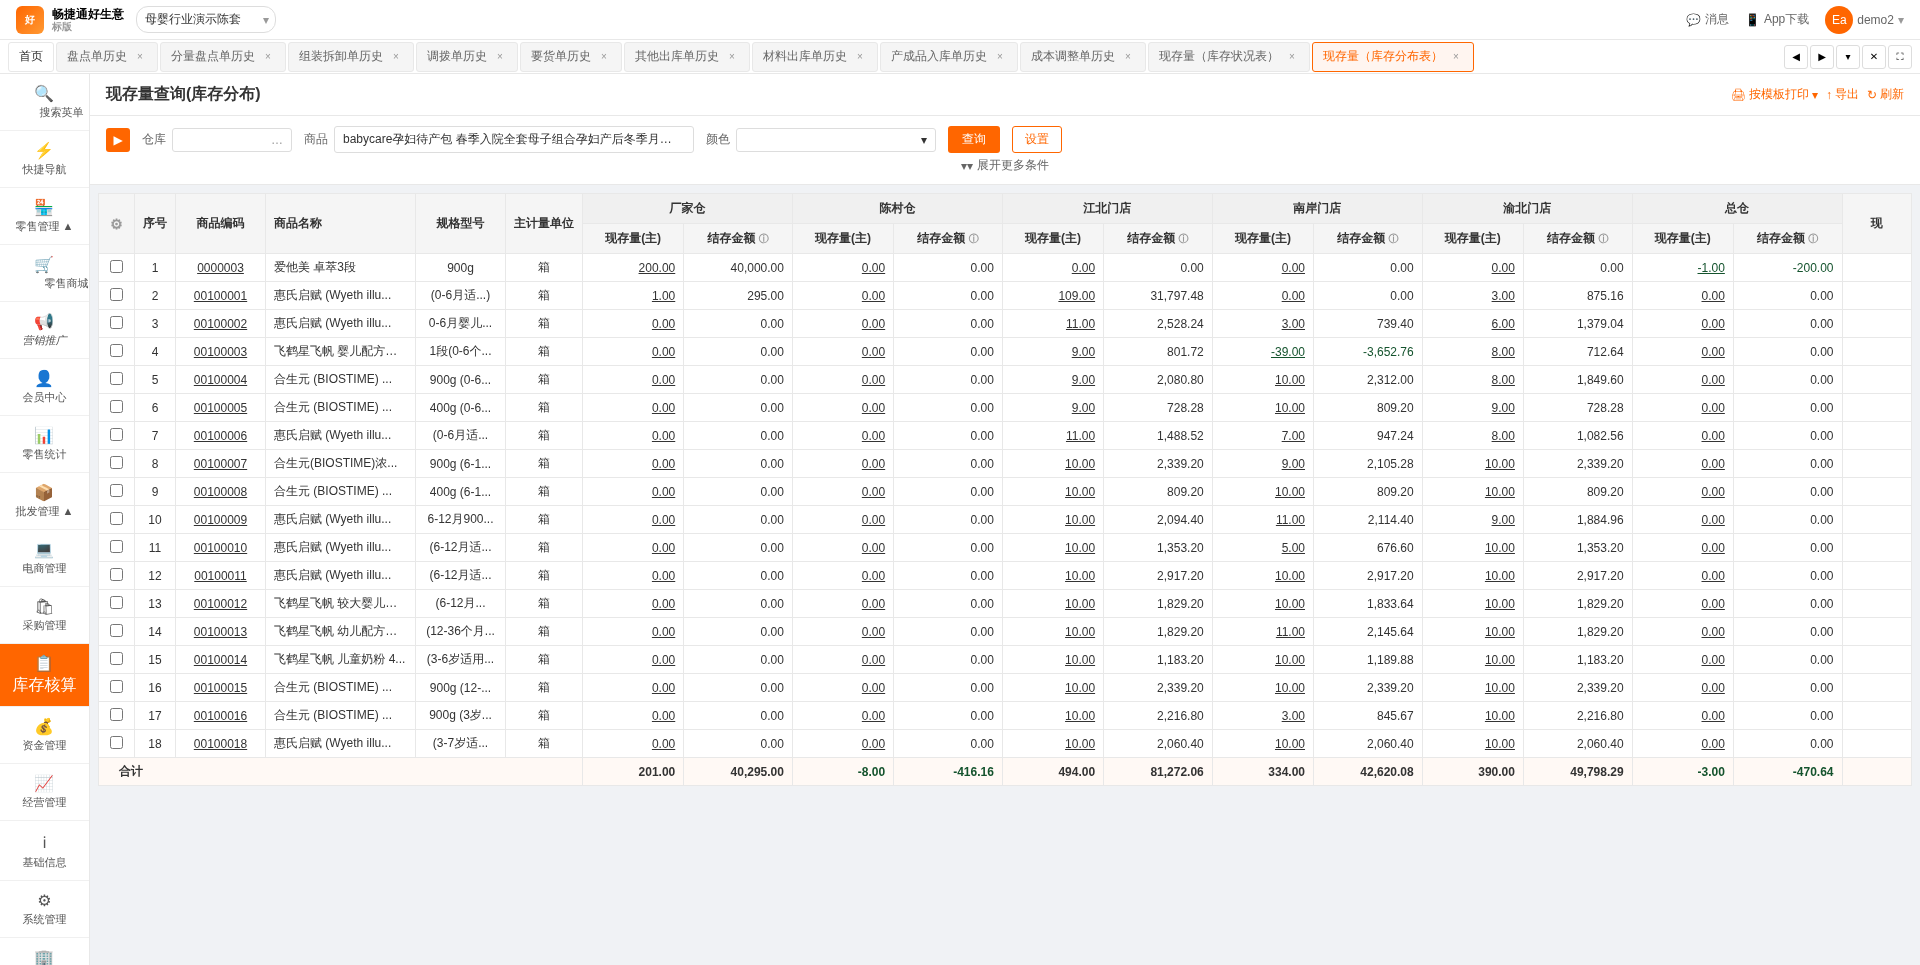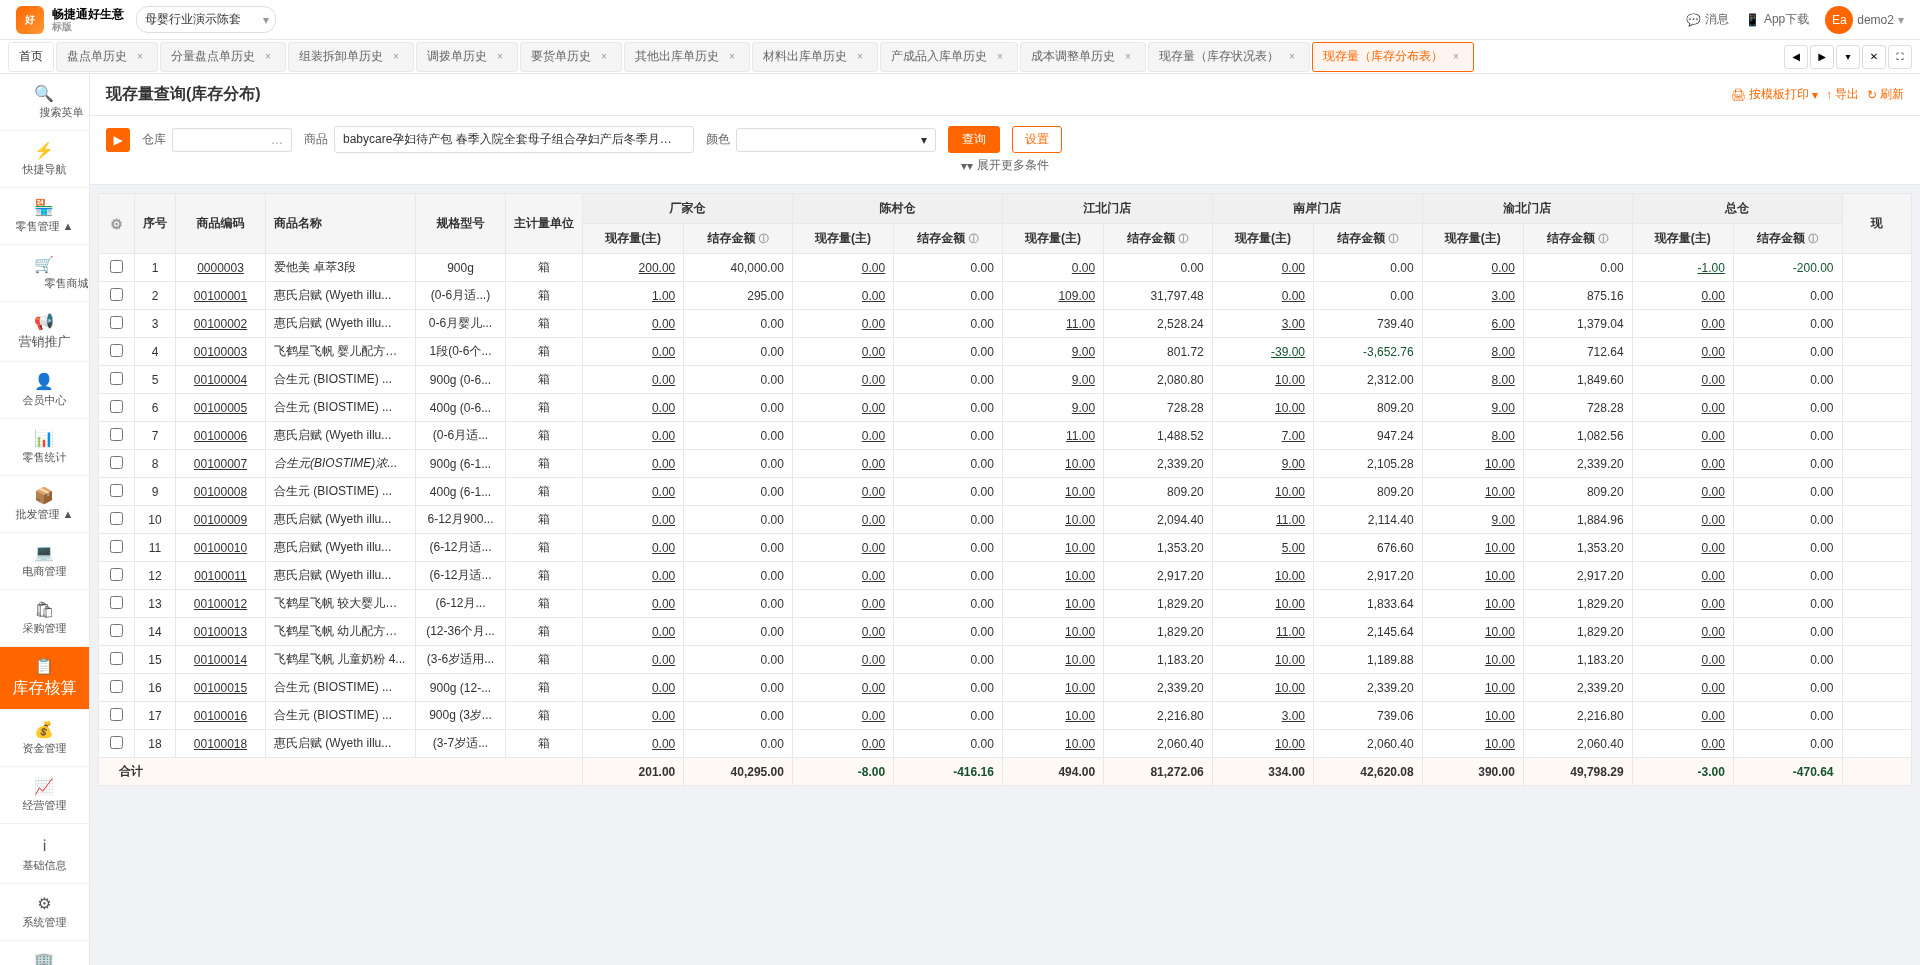--- a/index.html
+++ b/index.html
@@ -279,21 +279,21 @@
       <div class="sidebar-item">
         <div class="sidebar-item-icon">🏪</div>
     <div style="font-size:11px;">零售管理 ▲</div>
       </div>
       <div class="sidebar-item">
         <div class="sidebar-item-icon">🛒</div>
     <div style="font-size:11px;padding-left:44px;">零售商城</div>
       </div>
       <div class="sidebar-item">
         <div class="sidebar-item-icon">📢</div>
-    <div style="font-size:13px;">营销推广</div>
+    <div style="font-size:11px;font-style:italic;">营销推广</div>
       </div>
       <div class="sidebar-item">
         <div class="sidebar-item-icon">👤</div>
     <div style="font-size:11px;">会员中心</div>
       </div>
       <div class="sidebar-item">
         <div class="sidebar-item-icon">📊</div>
     <div style="font-size:11px;">零售统计</div>
       </div>
       <div class="sidebar-item">
@@ -568,21 +568,21 @@
     <td class="num-cell text-underline">8.00</td>
     <td class="num-cell">1,082.56</td>
     <td class="num-cell text-underline">0.00</td>
     <td class="num-cell">0.00</td>
     <td></td>
   </tr>
           <tr>
     <td><input type="checkbox" style=""></td>
     <td>8</td>
     <td class="text-underline">00100007</td>
-    <td class="col-name" style="text-align:left;font-style:italic;">合生元(BIOSTIME)浓...</td>
+    <td class="col-name" style="text-align:left;">合生元(BIOSTIME)浓...</td>
     <td>900g (6-1...</td>
     <td>箱</td>
     <td class="num-cell text-underline">0.00</td>
     <td class="num-cell">0.00</td>
     <td class="num-cell text-underline">0.00</td>
     <td class="num-cell">0.00</td>
     <td class="num-cell text-underline">10.00</td>
     <td class="num-cell">2,339.20</td>
     <td class="num-cell text-underline">9.00</td>
     <td class="num-cell">2,105.28</td>
@@ -767,21 +767,21 @@
     <td class="col-name" style="text-align:left;">合生元 (BIOSTIME) ...</td>
     <td>900g (3岁...</td>
     <td>箱</td>
     <td class="num-cell text-underline">0.00</td>
     <td class="num-cell">0.00</td>
     <td class="num-cell text-underline">0.00</td>
     <td class="num-cell">0.00</td>
     <td class="num-cell text-underline">10.00</td>
     <td class="num-cell">2,216.80</td>
     <td class="num-cell text-underline">3.00</td>
-    <td class="num-cell">739.06</td>
+    <td class="num-cell">845.67</td>
     <td class="num-cell text-underline">10.00</td>
     <td class="num-cell">2,216.80</td>
     <td class="num-cell text-underline">0.00</td>
     <td class="num-cell">0.00</td>
     <td></td>
   </tr>
           <tr>
     <td><input type="checkbox" style=""></td>
     <td>18</td>
     <td class="text-underline">00100018</td>

